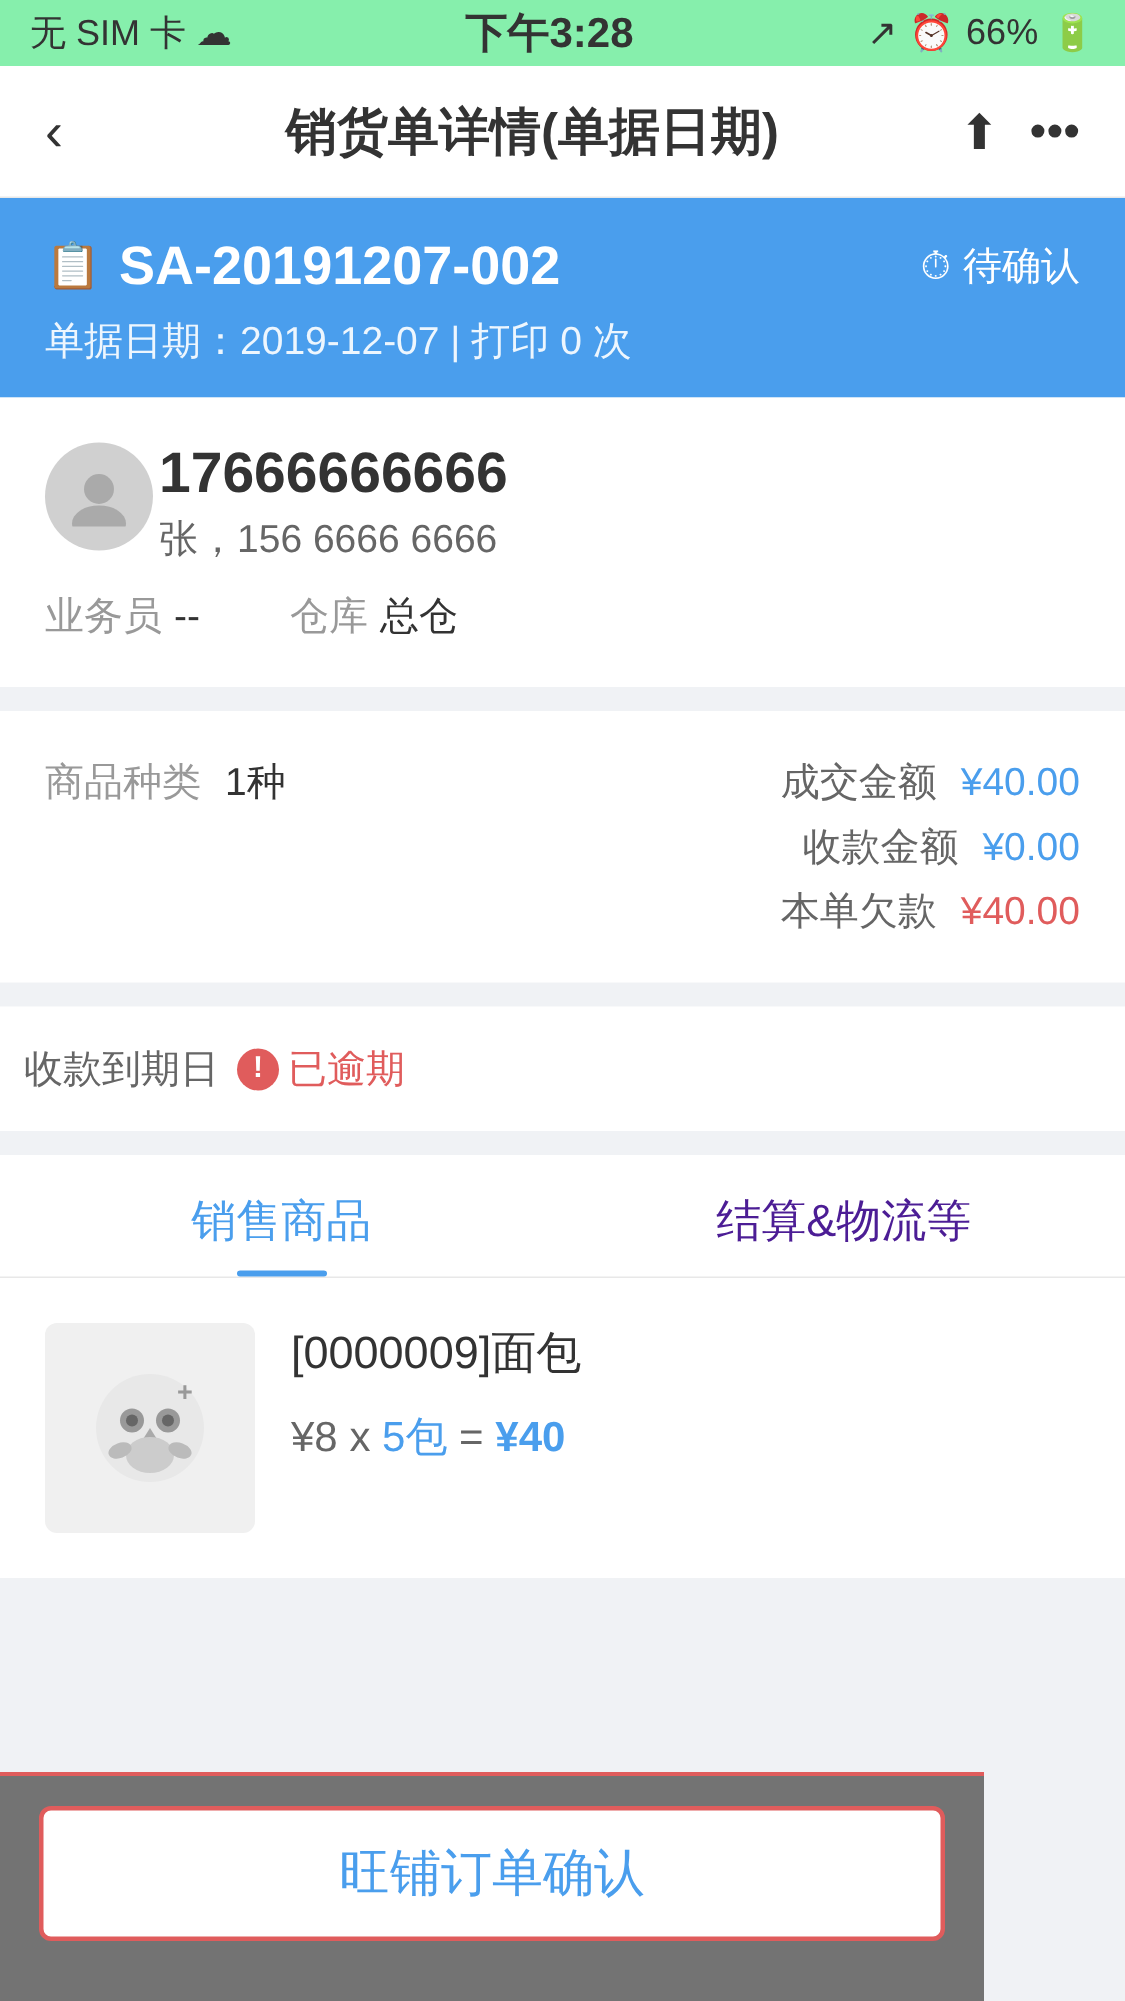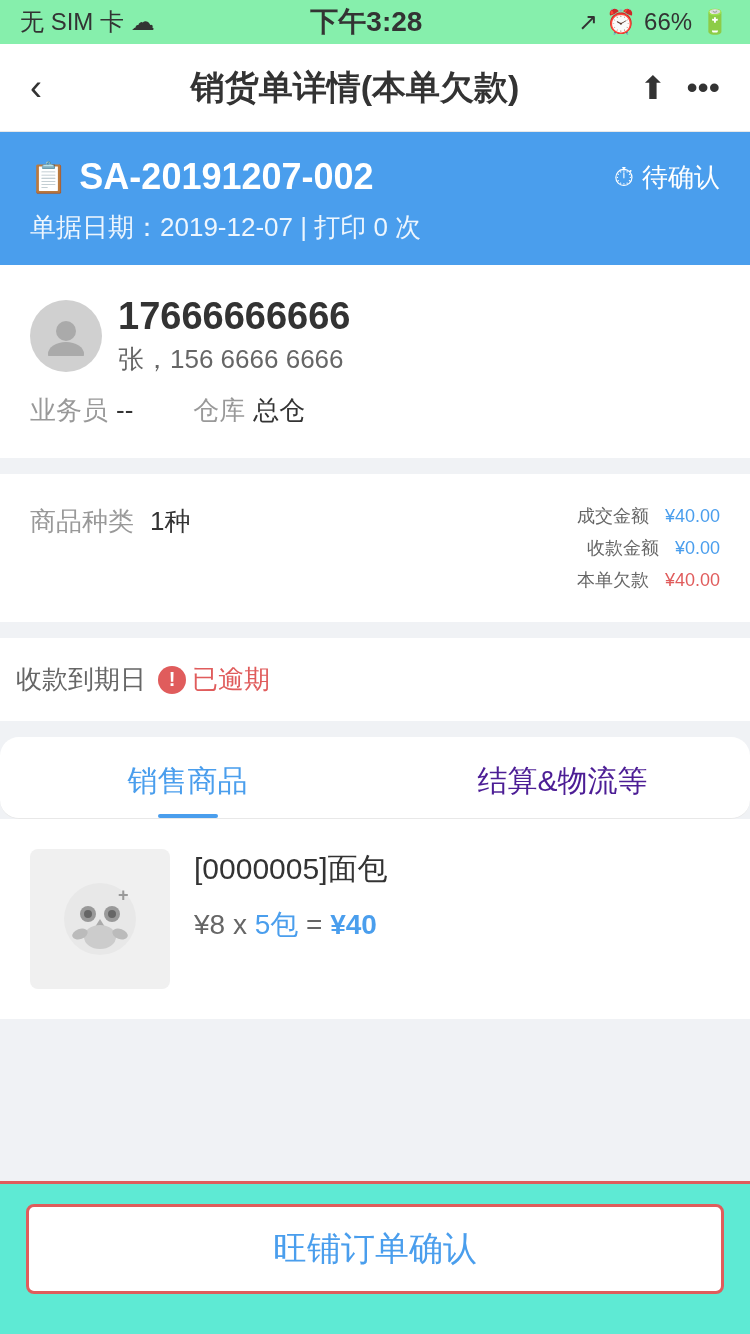--- a/index.html
+++ b/index.html
@@ -102,22 +102,21 @@
     }
 
     
     .customer-section {
       background: #fff;
       padding: 30px;
       margin-bottom: 16px;
     }
     .customer-header {
       display: flex;
-      align-items: center;
-      gap: 16px;
+      gap: 4px;
       margin-bottom: 4px;
     }
     .avatar {
       width: 72px;
       height: 72px;
       border-radius: 50%;
       background: #d0d0d0;
       display: flex;
       align-items: center;
       justify-content: center;
@@ -172,21 +171,21 @@
       flex: 1;
       display: flex;
       flex-direction: column;
       align-items: flex-end;
       gap: 8px;
     }
     .stat-row {
       display: flex;
       align-items: center;
       gap: 16px;
-      font-size: 18px;
+      font-size: 26px;
     }
     .stat-name { color: #666; }
     .stat-amount-blue { color: #4a9eed; font-weight: 500; }
     .stat-amount-red { color: #e05c5c; font-weight: 500; }
 
     
     .due-section {
       background: #fff;
       padding: 24px 16px;
       margin-bottom: 16px;
@@ -215,21 +214,20 @@
       justify-content: center;
       font-size: 20px;
       font-weight: 700;
     }
 
     
     .tabs-section {
       background: #fff;
       display: flex;
       border-bottom: 1px solid #e8e8e8;
-      border-radius: 19px;
     }
     .tab-item {
       flex: 1;
       display: flex;
       flex-direction: column;
       align-items: center;
       padding: 24px 0 0;
       font-size: 30px;
       cursor: pointer;
       position: relative;
@@ -298,22 +296,22 @@
     .empty-area {
       background: #f0f2f5;
       height: 250px;
     }
 
     
     .bottom-bar {
       position: fixed;
       bottom: 0;
       left: 0;
-      width: 750px;
-      background: #5eead4;
+      width: 656px;
+      background: #737373;
       padding: 20px 26px 40px;
       border-top: 3px solid #e05c5c;
     }
     .confirm-btn {
       width: 100%;
       height: 90px;
       border: 3px solid #e05c5c;
       background: #fff;
       color: #4a9eed;
       font-size: 34px;
@@ -338,21 +336,21 @@
     <span>⏰</span>
     <span>66%</span>
     <span>🔋</span>
   </div>
 </div>
 
 <div class="nav-bar">
   <div class="nav-back">
     <span>‹</span>
   </div>
-  <div class="nav-title">销货单详情(本单欠款)</div>
+  <div class="nav-title">销货单详情(单据日期)</div>
   <div class="nav-actions">
     <span class="nav-icon">⬆</span>
     <span class="nav-icon">•••</span>
   </div>
 </div>
 
 <div class="order-header-card">
   <div class="order-id-row">
     <div class="order-id">
       <span class="order-id-icon">📋</span>
@@ -446,21 +444,21 @@
 
         <ellipse cx="40" cy="58" rx="16" ry="12" fill="#ccc"></ellipse>
 
         <ellipse cx="20" cy="55" rx="8" ry="5" fill="#bbb" transform="rotate(-20, 20, 55)"></ellipse>
         <ellipse cx="60" cy="55" rx="8" ry="5" fill="#bbb" transform="rotate(20, 60, 55)"></ellipse>
 
         <text x="58" y="22" font-size="18" fill="#999" font-weight="bold">+</text>
       </svg>
     </div>
     <div class="product-info">
-      <div class="product-name">[0000005]面包</div>
+      <div class="product-name">[0000009]面包</div>
       <div class="product-price-formula">
         <span>¥8</span>
         <span> x </span>
         <span class="price-highlight">5包</span>
         <span> = </span>
         <span class="price-total">¥40</span>
       </div>
     </div>
   </div>
 </div>

